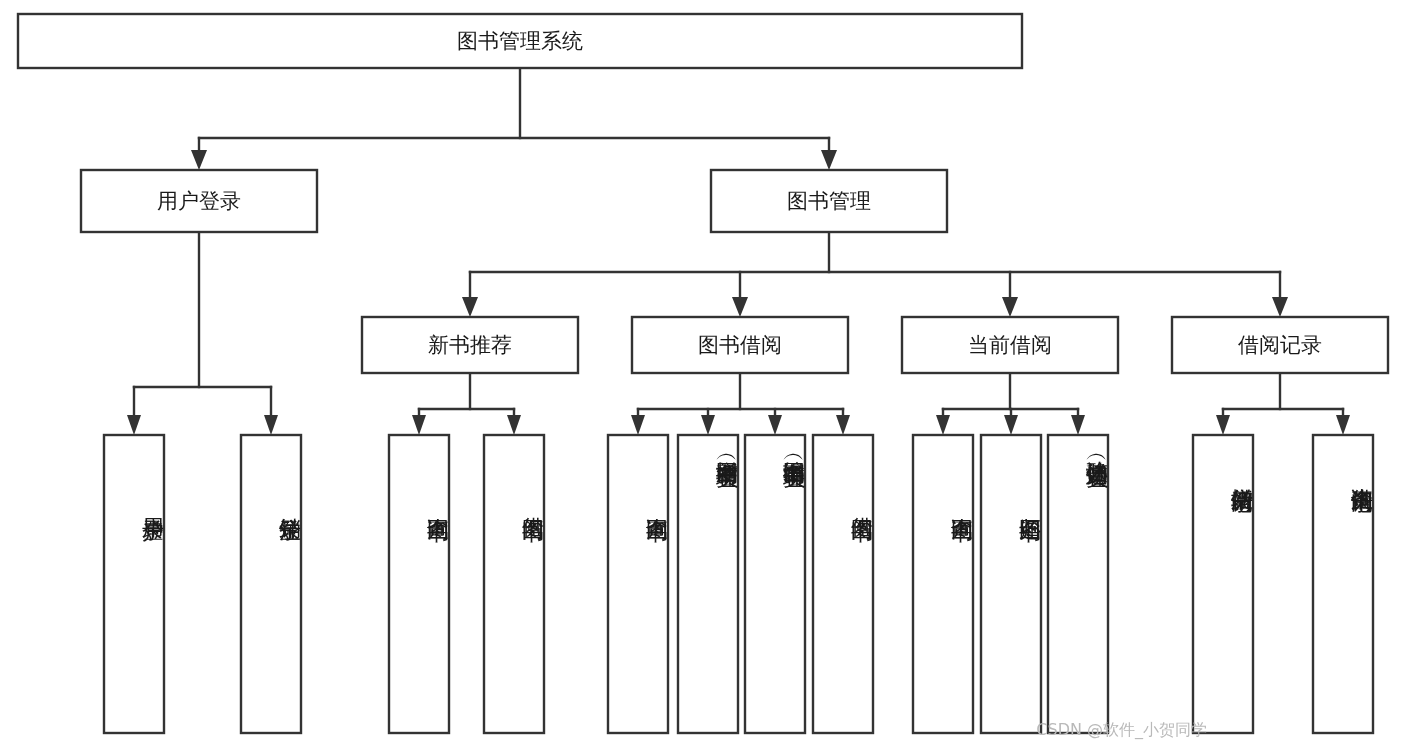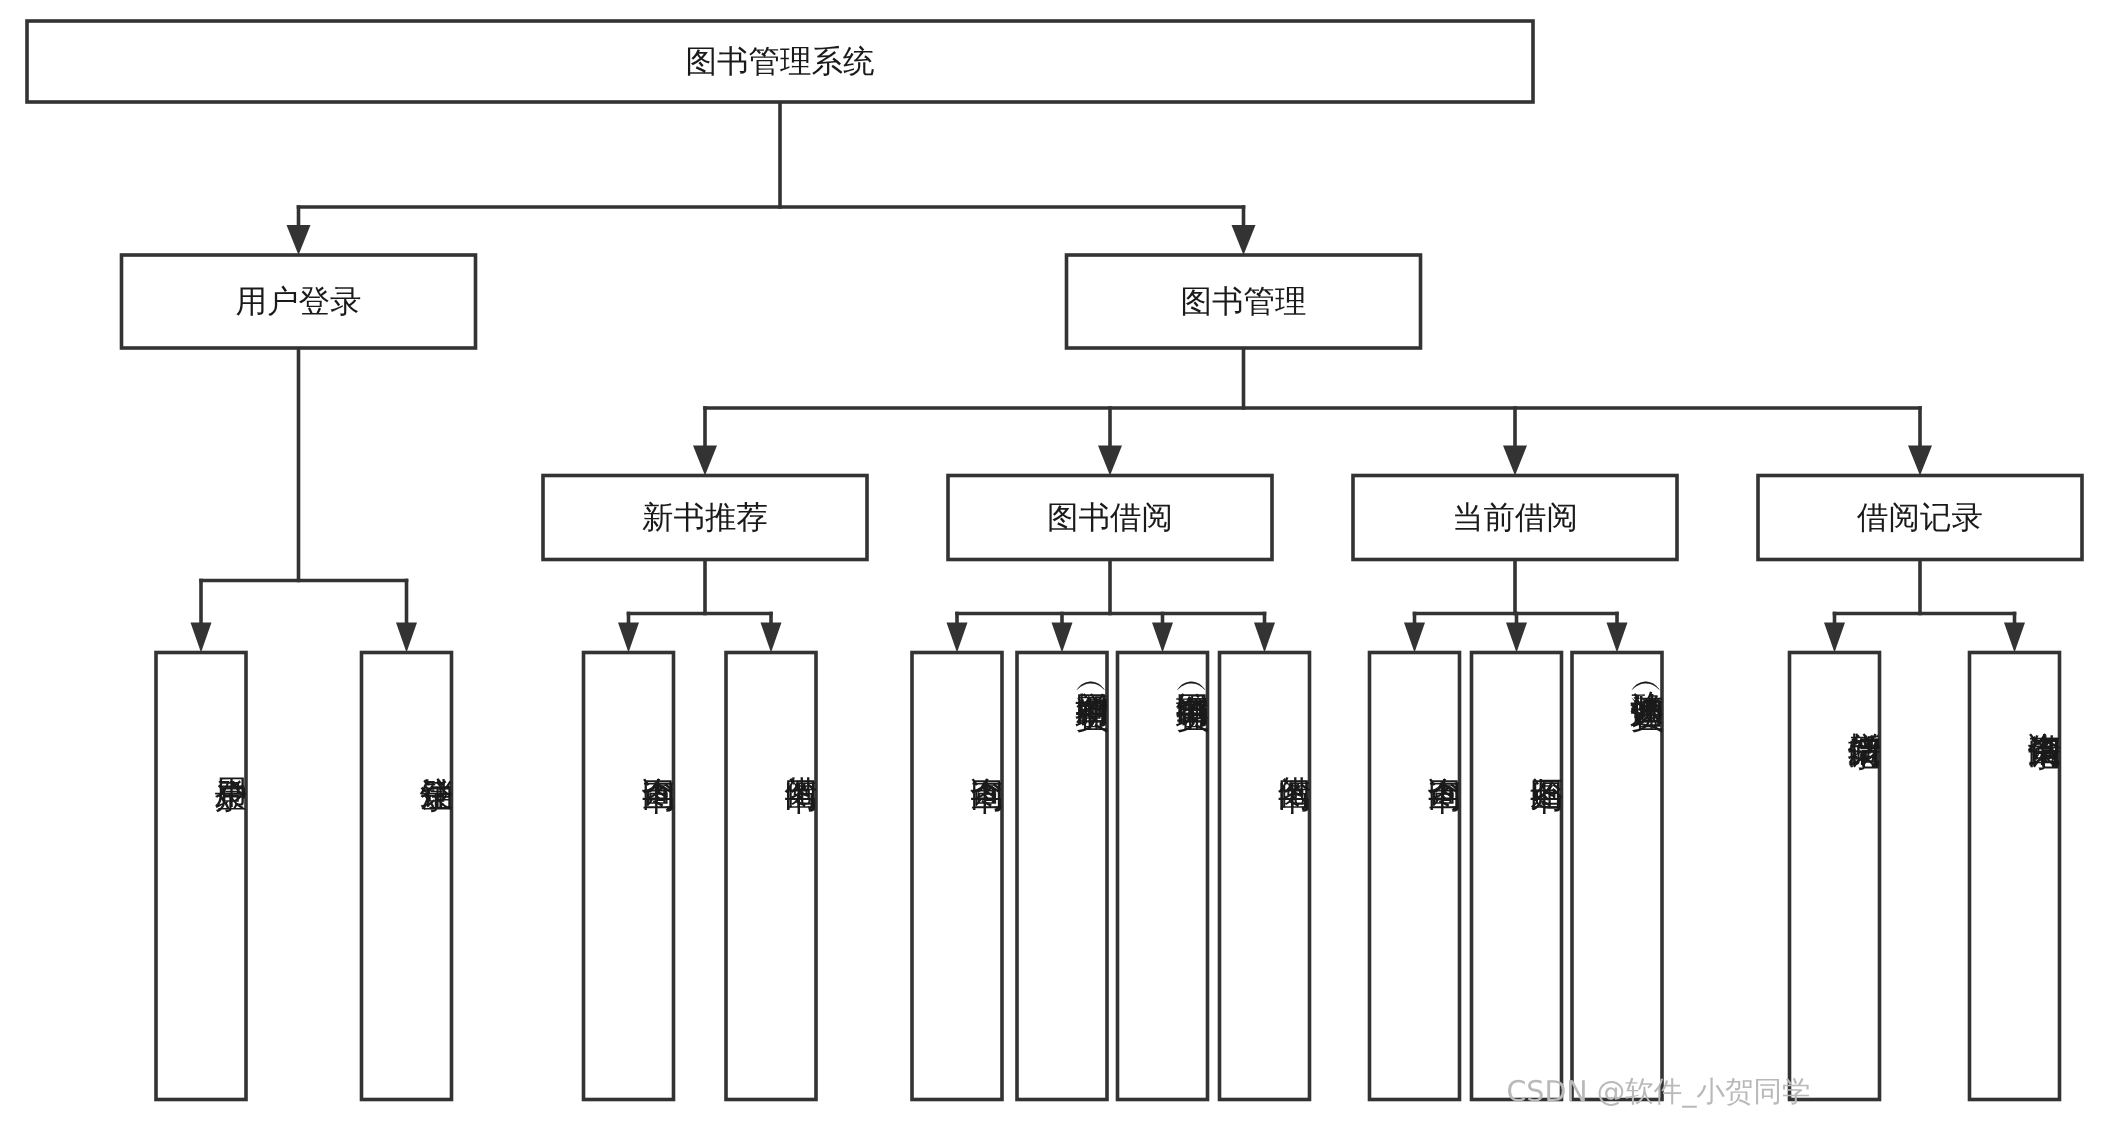--- a/index.html
+++ b/index.html
@@ -59,21 +59,21 @@
     letter-spacing: 1px;
     white-space: nowrap;
     text-align: center;
     pointer-events: none;
   }
   .watermark {
     position: absolute;
     right: 8px;
     bottom: 6px;
     font-family: "DejaVu Sans", "Liberation Sans", sans-serif;
-    font-size: 19px;
+    font-size: 16px;
     color: #b9b9b9;
     white-space: nowrap;
     user-select: none;
   }
 </style>
 </head>
 <body>
 
 <div id="diagram-root">
 

